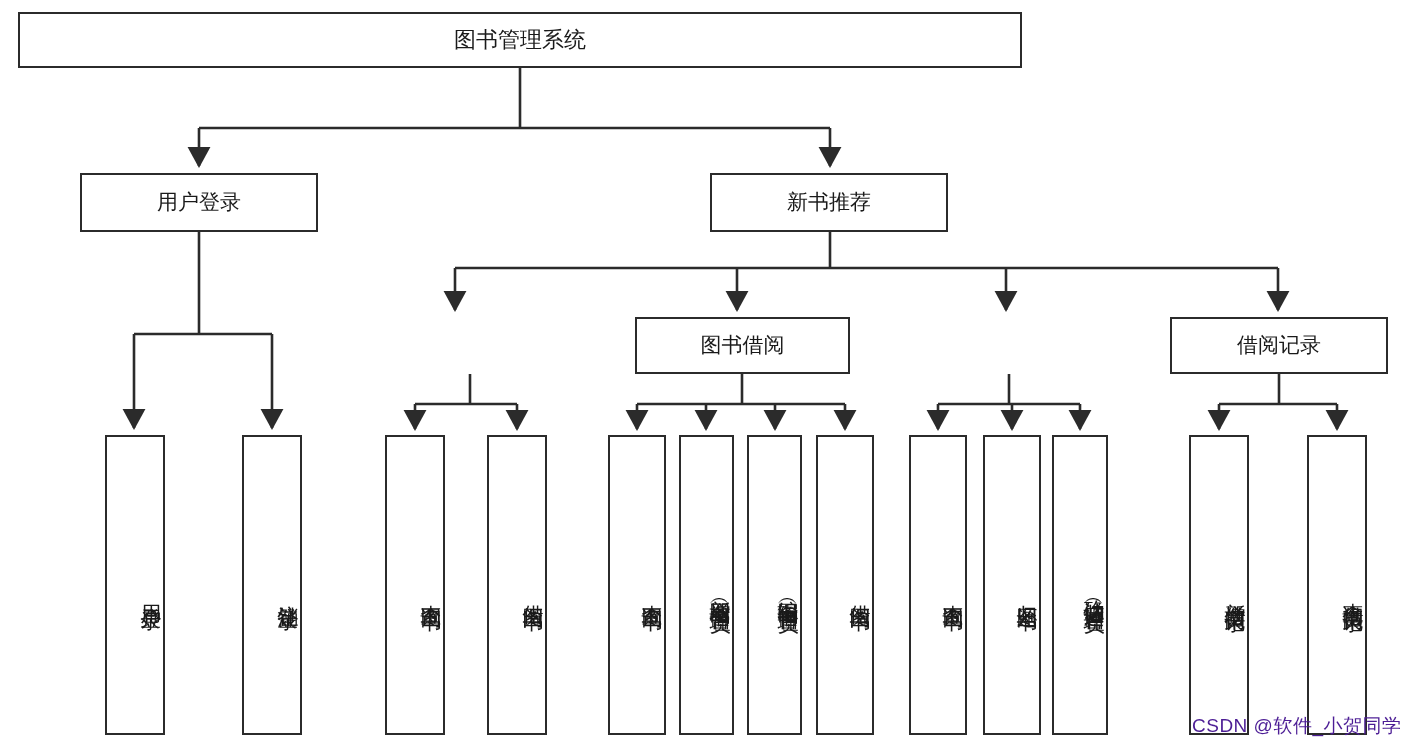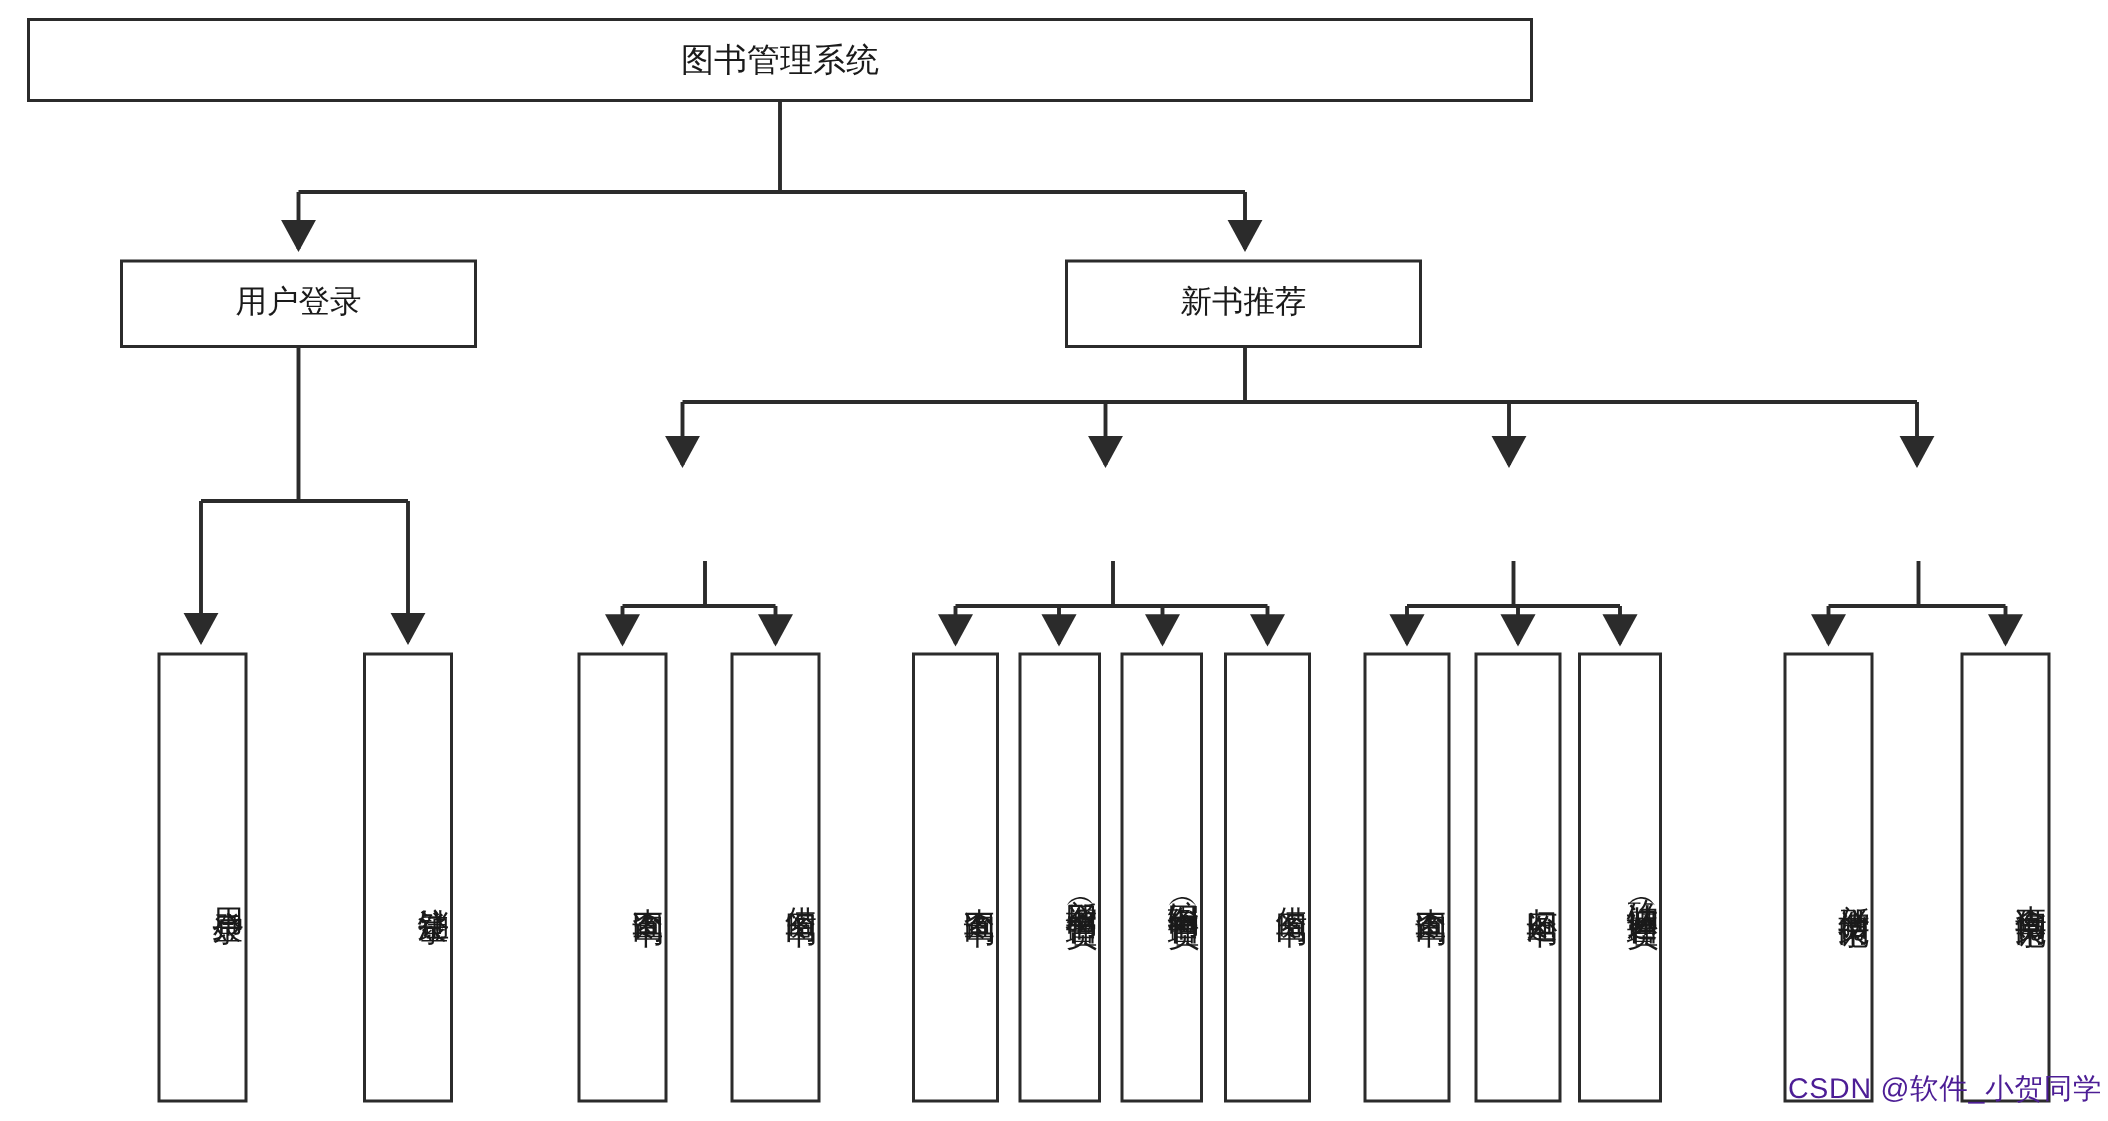--- a/index.html
+++ b/index.html
@@ -128,20 +128,26 @@
     <span>图书管理系统</span>
   </div>
 
   <div class="node h" style="left:80px; top:173px; width:238px; height:59px;">
     <span>用户登录</span>
   </div>
   <div class="node h" style="left:710px; top:173px; width:238px; height:59px;">
     <span>新书推荐</span>
   </div>
 
+  <div class="node h" style="left:635px; top:317px; width:215px; height:57px;">
+    <span>图书借阅</span>
+  </div>
+  <div class="node h" style="left:1170px; top:317px; width:218px; height:57px;">
+    <span>借阅记录</span>
+  </div>
 
   <div class="node v" style="left:105px; top:435px; width:60px; height:300px;">
     <span class="vtxt">用户登录</span>
   </div>
   <div class="node v" style="left:242px; top:435px; width:60px; height:300px;">
     <span class="vtxt">注销登录</span>
   </div>
 
   <div class="node v" style="left:385px; top:435px; width:60px; height:300px;">
     <span class="vtxt">查询图书</span>

